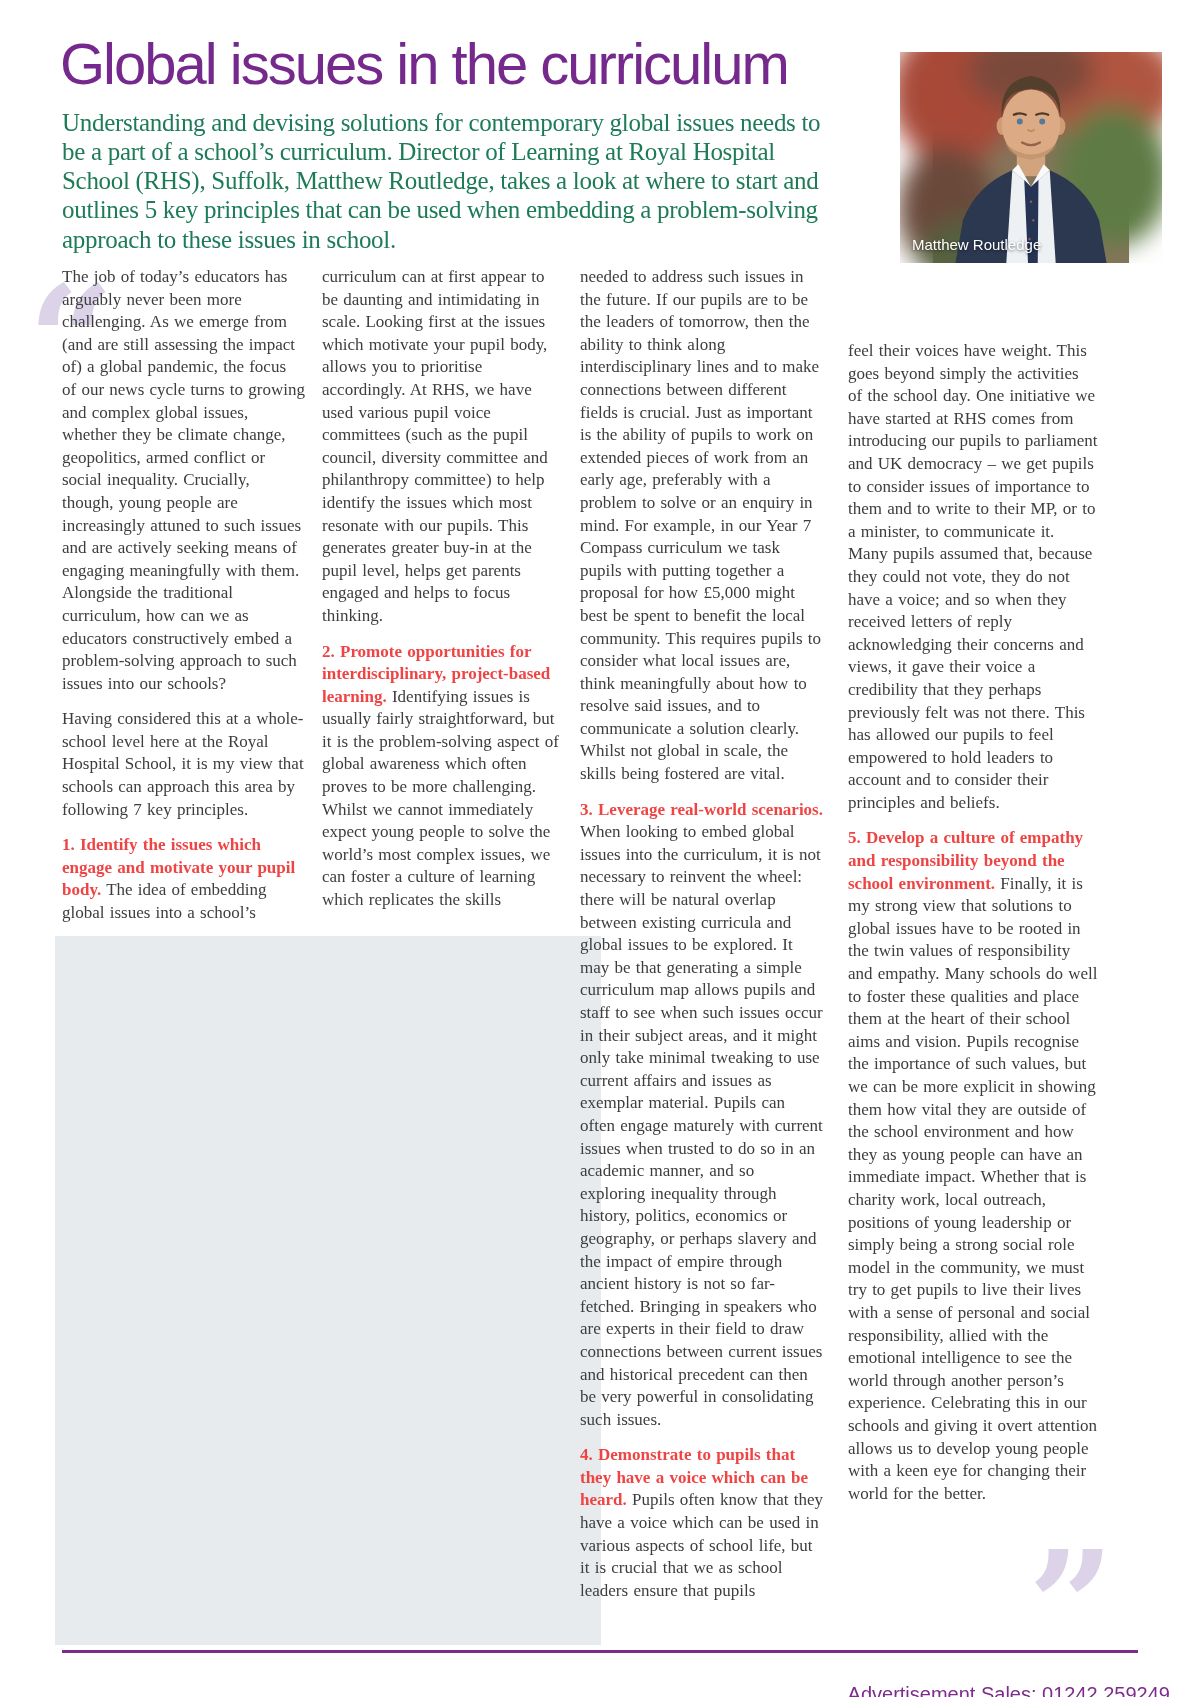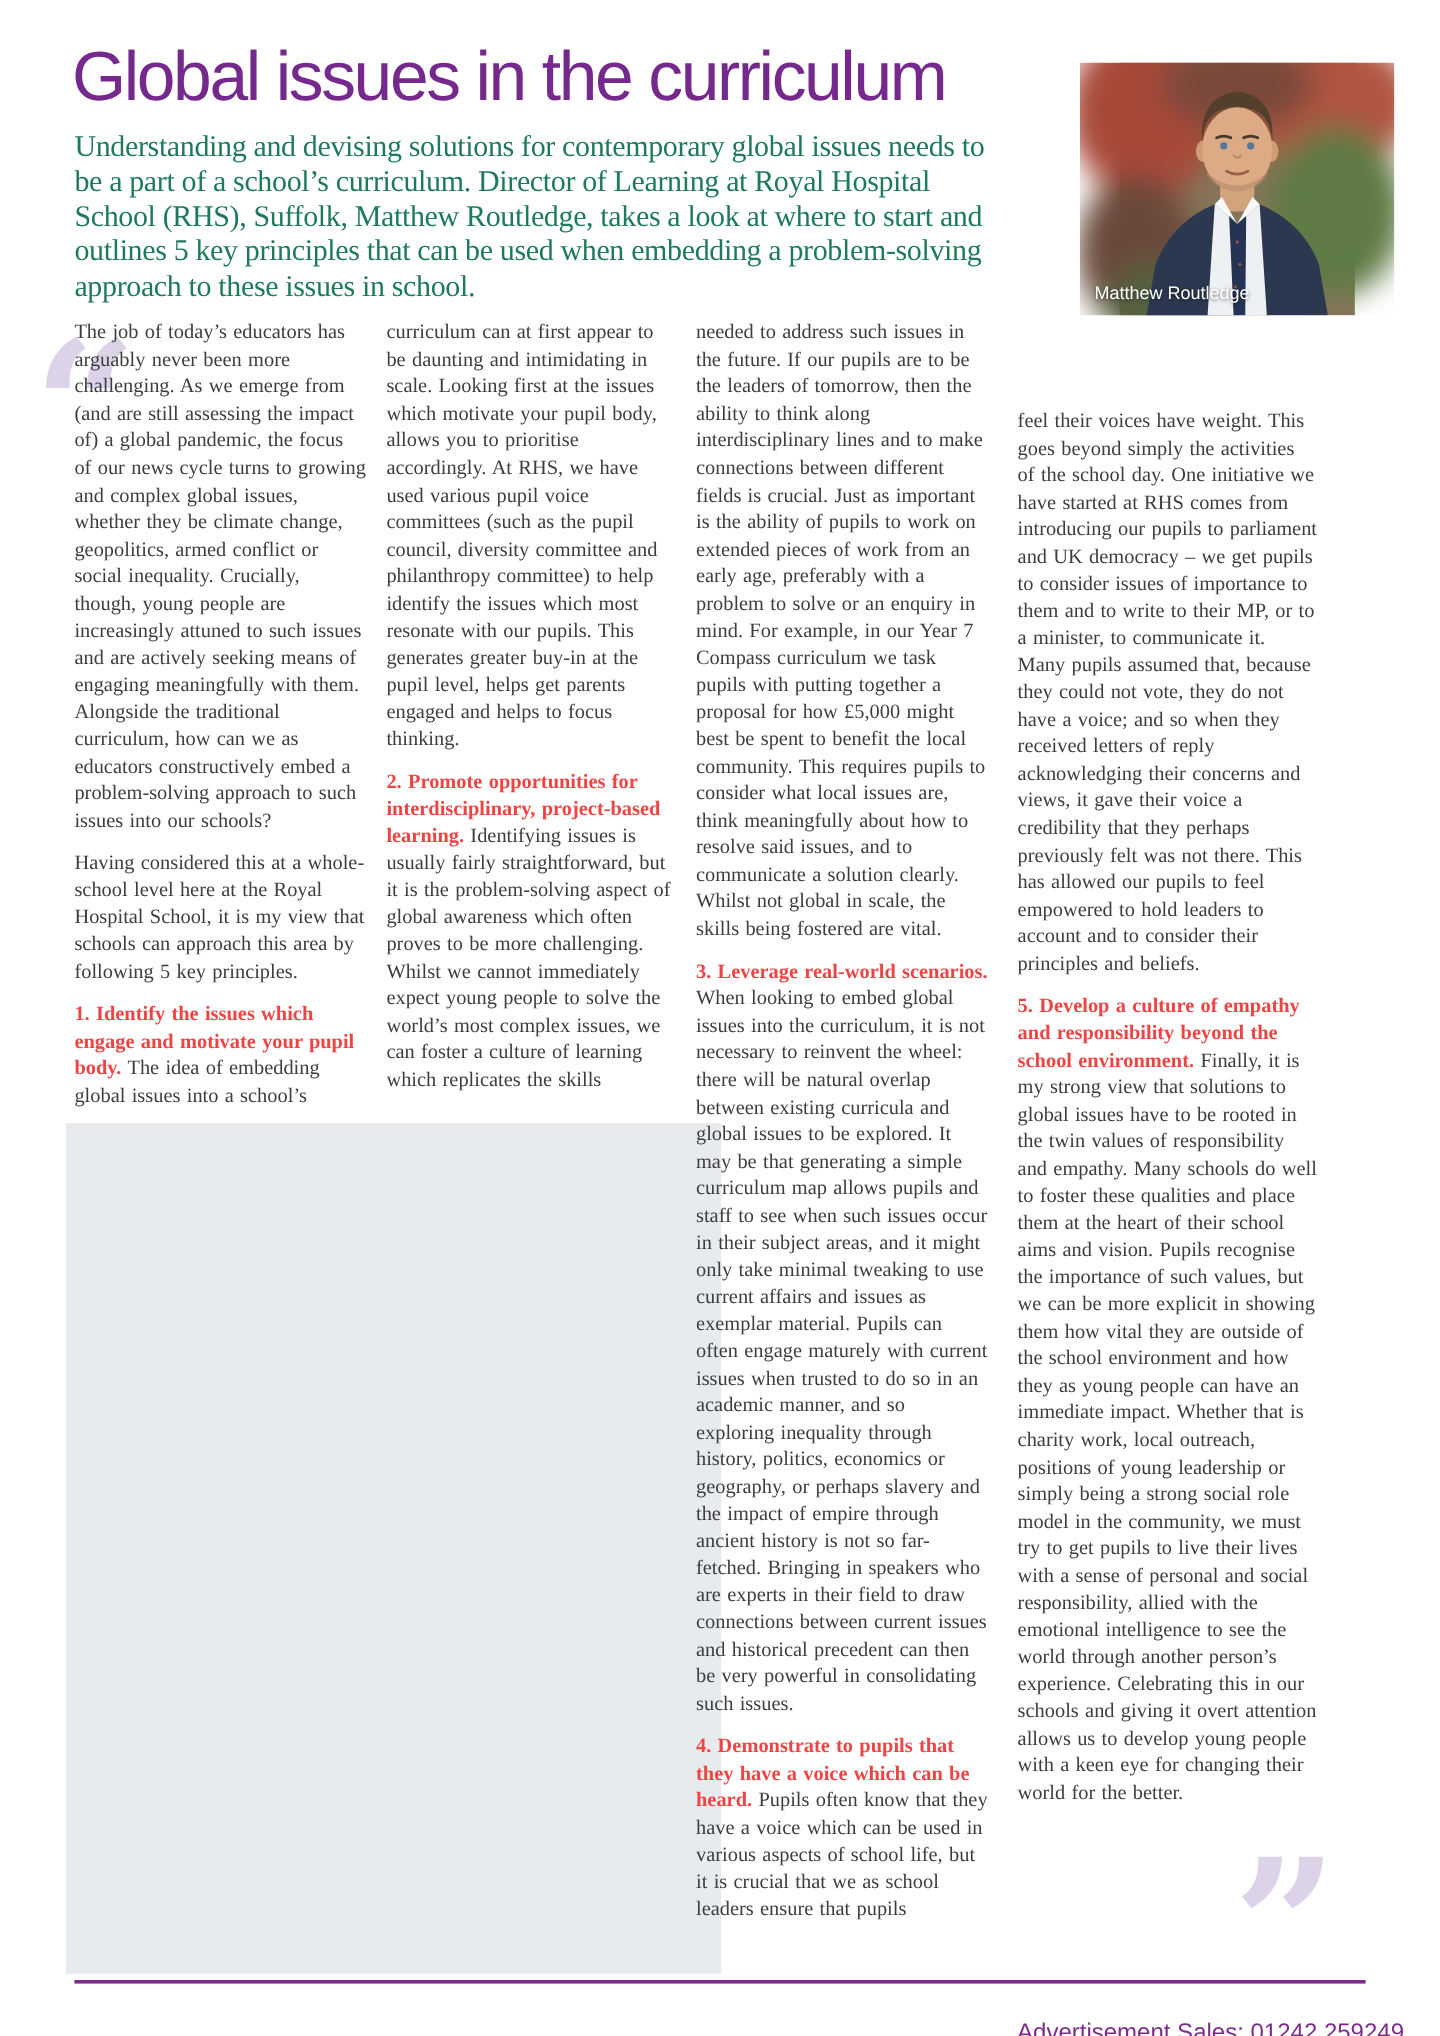--- a/index.html
+++ b/index.html
@@ -92,21 +92,21 @@
         <path d="M119,121 Q131,128 143,121" stroke="#9a604c" stroke-width="3" fill="none" stroke-linecap="round"></path>
       </g>
     </svg>
     <span class="photo-caption">Matthew Routledge</span>
   </div>
 
   <div class="bigquote quote-open">“</div>
 
   <div class="col col1">
     <p>The job of today’s educators has arguably never been more challenging. As we emerge from (and are still assessing the impact of) a global pandemic, the focus of our news cycle turns to growing and complex global issues, whether they be climate change, geopolitics, armed conflict or social inequality. Crucially, though, young people are increasingly attuned to such issues and are actively seeking means of engaging meaningfully with them. Alongside the traditional curriculum, how can we as educators constructively embed a problem-solving approach to such issues into our schools?</p>
-    <p>Having considered this at a whole-school level here at the Royal Hospital School, it is my view that schools can approach this area by following 5 key principles.</p>
+    <p>Having considered this at a whole-school level here at the Royal Hospital School, it is my view that schools can approach this area by following 7 key principles.</p>
     <p><span class="lead">1. Identify the issues which engage and motivate your pupil body.</span> <span>The idea of embedding global issues into a school’s</span></p>
   </div>
 
   <div class="col col2">
     <p>curriculum can at first appear to be daunting and intimidating in scale. Looking first at the issues which motivate your pupil body, allows you to prioritise accordingly. At RHS, we have used various pupil voice committees (such as the pupil council, diversity committee and philanthropy committee) to help identify the issues which most resonate with our pupils. This generates greater buy-in at the pupil level, helps get parents engaged and helps to focus thinking.</p>
     <p><span class="lead">2. Promote opportunities for interdisciplinary, project-based learning.</span> <span>Identifying issues is usually fairly straightforward, but it is the problem-solving aspect of global awareness which often proves to be more challenging. Whilst we cannot immediately expect young people to solve the world’s most complex issues, we can foster a culture of learning which replicates the skills</span></p>
   </div>
 
   <div class="col col3">
     <p>needed to address such issues in the future. If our pupils are to be the leaders of tomorrow, then the ability to think along interdisciplinary lines and to make connections between different fields is crucial. Just as important is the ability of pupils to work on extended pieces of work from an early age, preferably with a problem to solve or an enquiry in mind. For example, in our Year 7 Compass curriculum we task pupils with putting together a proposal for how £5,000 might best be spent to benefit the local community. This requires pupils to consider what local issues are, think meaningfully about how to resolve said issues, and to communicate a solution clearly. Whilst not global in scale, the skills being fostered are vital.</p>

